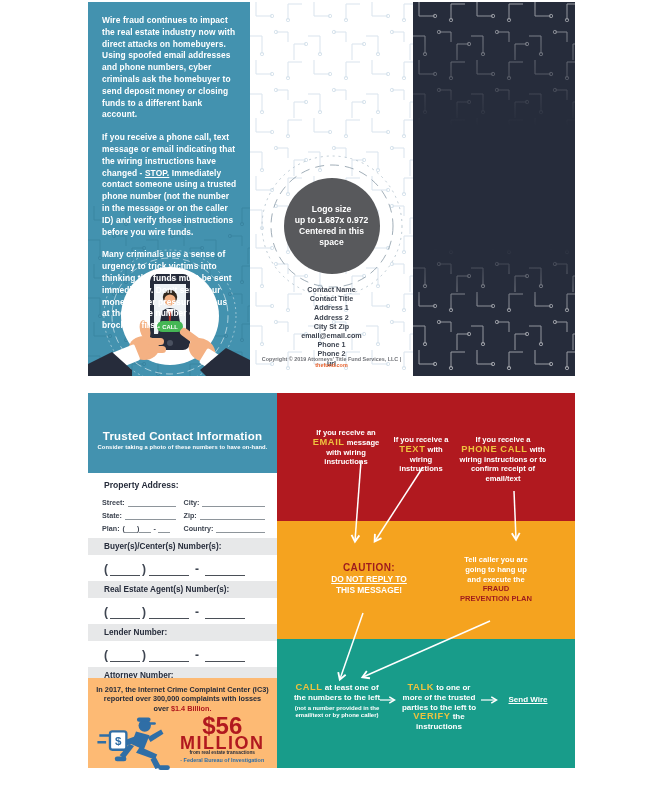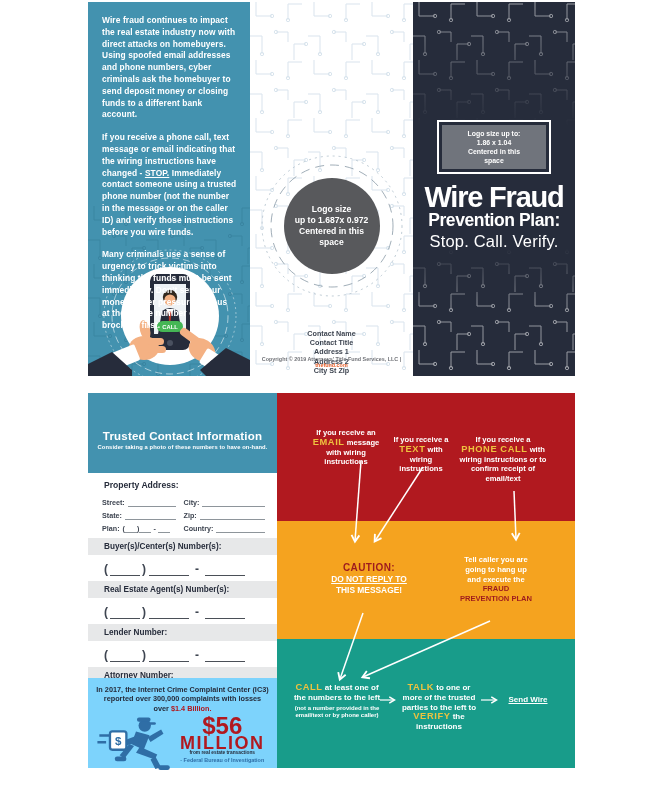--- a/index.html
+++ b/index.html
@@ -26,21 +26,21 @@
   .wf-title{margin-top:10px;color:#fff;font-weight:bold;font-size:29px;line-height:27px;letter-spacing:-1.2px;}
   .wf-sub{color:#fff;font-weight:bold;font-size:17.5px;line-height:19px;letter-spacing:-.4px;}
   .wf-tag{color:#fff;font-weight:normal;font-size:16.5px;line-height:22px;letter-spacing:.2px;}
   .mid-content{position:relative;z-index:2;height:100%;}
   .logo-circle{position:absolute;left:50%;top:176px;transform:translateX(-50%);
       width:96px;height:96px;border-radius:50%;background:#58595c;color:#fff;
       display:flex;flex-direction:column;justify-content:center;text-align:center;
       font-weight:bold;font-size:8.6px;line-height:11.2px;}
   .circle-arcs{position:absolute;left:50%;top:224px;transform:translate(-50%,-50%);}
   .contact-block{position:absolute;top:283px;left:0;right:0;text-align:center;
-      color:#3e4551;font-weight:bold;font-size:7.2px;line-height:9.2px;margin-top:44px;}
+      color:#3e4551;font-weight:bold;font-size:7.2px;line-height:9.2px;}
   .copyright{position:absolute;bottom:8px;left:0;right:0;text-align:center;
       color:#707277;font-size:5.4px;font-weight:bold;letter-spacing:0;}
   .copyright a{color:#e8612c;text-decoration:none;}
   
   #page2{left:88px;top:393px;width:487px;height:375px;}
   .col-form{width:189px;background:#fff;position:relative;}
   .form-header{height:80px;background:#4392af;color:#fff;text-align:center;
      display:flex;flex-direction:column;justify-content:center;padding-top:14px;box-sizing:border-box;}
   .form-title{font-weight:bold;font-size:11.5px;letter-spacing:.2px;}
   .form-subtitle{font-weight:bold;font-size:5.8px;margin-top:2px;letter-spacing:.1px;}
@@ -53,21 +53,21 @@
   .fline.last{margin-right:0;}
   .sline{display:inline-block;border-bottom:1px solid #8e959b;height:9px;}
   .band{background:#e7e8e9;height:17px;display:flex;align-items:center;margin-top:5px;}
   .band span{font-weight:bold;font-size:8.2px;padding-left:16px;}
   .phone-row{display:flex;align-items:flex-end;height:21px;padding-left:16px;
      color:#3e4551;font-size:12px;font-weight:bold;}
   .pline{display:inline-block;border-bottom:1.2px solid #4a4f57;height:12px;}
   .pw1{width:30px;margin:0 2px;}
   .pw2{width:40px;margin:0 6px 0 3px;}
   .pw3{width:40px;margin-left:6px;}
-  .stat-box{position:absolute;left:0;right:0;bottom:0;height:90px;background:#7dd3fc;
+  .stat-box{position:absolute;left:0;right:0;bottom:0;height:90px;background:#fdba74;
      padding:7px 8px 0 8px;box-sizing:border-box;}
   .stat-text{font-weight:bold;font-size:7.3px;line-height:9.4px;text-align:center;color:#262c3b;}
   .stat-red{color:#b1191f;}
   .stat-row{display:flex;margin-top:2px;align-items:flex-start;}
   .stat-amounts{text-align:center;margin-left:2px;}
   .amount{color:#b1191f;font-weight:bold;font-size:24px;line-height:22px;}
   .amount-unit{color:#b1191f;font-weight:bold;font-size:18px;line-height:13px;letter-spacing:1.5px;}
   .stat-caption{font-size:4.8px;font-weight:bold;color:#262c3b;line-height:6px;}
   .stat-source{font-size:5.4px;font-weight:bold;color:#2f6ea6;line-height:8px;}
   
@@ -188,33 +188,20 @@
         </div>
         <div class="copyright"><span>Copyright © 2019 Attorneys' Title Fund Services, LLC | </span><a href="#">thefund.com</a></div>
       </div>
     </div>
 
     <div class="panel p-navy">
       <svg class="bgfill">
         <rect width="100%" height="100%" fill="url(#pat-white)" opacity="0.55"></rect>
       </svg>
       <div class="navy-fade"></div>
-      <div class="navy-content">
-        <div class="logo-box">
-          <div class="logo-box-inner">
-            <div>Logo size up to:</div>
-            <div>1.86 x 1.04</div>
-            <div>Centered in this</div>
-            <div>space</div>
-          </div>
-        </div>
-        <div class="wf-title">Wire Fraud</div>
-        <div class="wf-sub">Prevention Plan:</div>
-        <div class="wf-tag">Stop. Call. Verify.</div>
-      </div>
     </div>
   </div>
 
   <div class="page" id="page2">
 
     <div class="col-form">
       <div class="form-header">
         <div class="form-title">Trusted Contact Information</div>
         <div class="form-subtitle">Consider taking a photo of these numbers to have on-hand.</div>
       </div>

